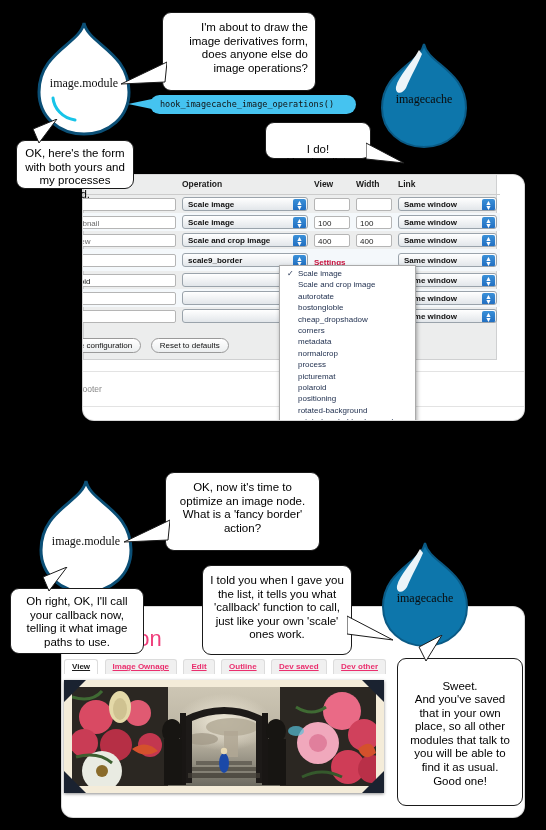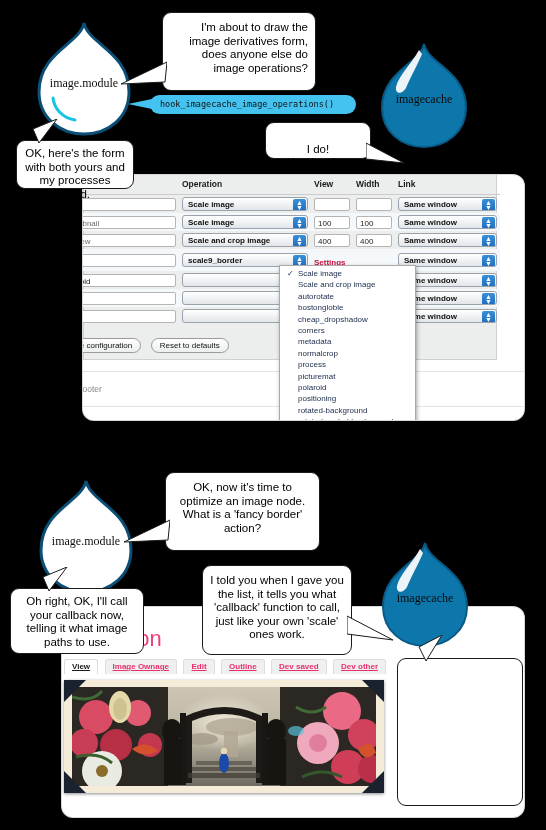--- a/index.html
+++ b/index.html
@@ -336,20 +336,23 @@
 </div>
 
 <div class="bubble" style="left:10px;top:588px;width:134px;height:66px;padding-top:6px;z-index:36;">
   <span>Oh right, OK, I'll call your callback now, telling it what image paths to use.</span>
   <svg style="position:absolute;left:30px;top:-22px;" width="30" height="26" viewBox="0 0 30 26">
     <path d="M26 0 L8 24 L2 10 Z" fill="#ffffff" stroke="#1a1a1a" stroke-width="1"></path>
   </svg>
 </div>
 
 <div class="bubble" style="left:397px;top:658px;width:126px;height:148px;padding-top:7px;white-space:pre-line;z-index:36;">
+  <span>Sweet.
+And you've saved that in your own place, so all other modules that talk to you will be able to find it as usual.
+Good one!</span>
   <svg style="position:absolute;left:18px;top:-24px;" width="30" height="28" viewBox="0 0 30 28">
     <path d="M26 0 L10 26 L3 12 Z" fill="#ffffff" stroke="#1a1a1a" stroke-width="1"></path>
   </svg>
 </div>
 
 <div id="node-panel" class="panel-shadow">
   <div id="node-inner">
     <div class="crumb">
       <span>Galleries</span>
       <span class="sep">»</span>

